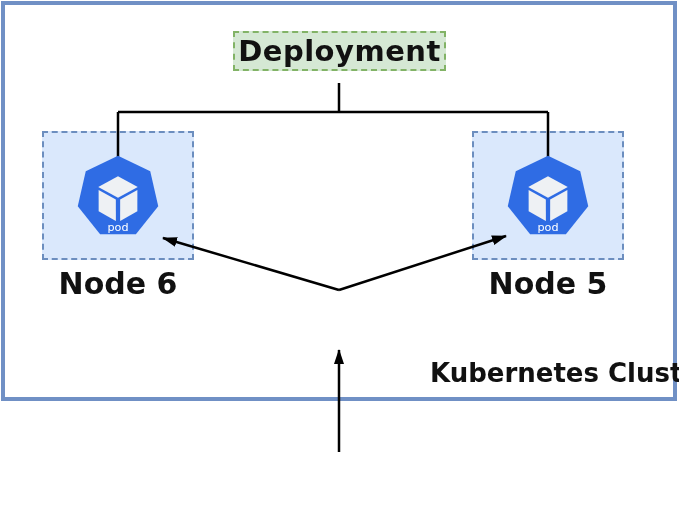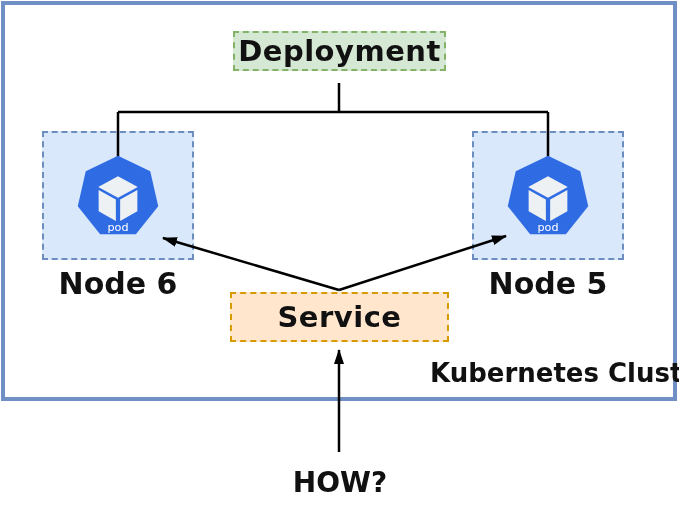--- a/index.html
+++ b/index.html
@@ -113,23 +113,20 @@
 
   <div class="cluster-box"></div>
 
   <div class="node-box n1"></div>
   <div class="node-box n2"></div>
 
   <div class="box deployment-box">
     <span class="box-label">Deployment</span>
   </div>
 
-  <div class="box service-box">
-    <span class="box-label">Service</span>
-  </div>
 
   <svg class="lines-overlay" viewBox="0 0 679 512">
     <defs>
       <marker id="arrowhead" markerUnits="userSpaceOnUse" markerWidth="16" markerHeight="12" refX="14" refY="5" orient="auto">
         <path d="M0 0 L15 5 L0 10 Z" fill="#000000"></path>
       </marker>
     </defs>
     <g stroke="#000000" stroke-width="2.5" fill="none">
       <path d="M339 83 V112"></path>
       <path d="M118 112 H548"></path>
@@ -153,15 +150,14 @@
     <polygon points="50,2 87.5,20.1 96.8,60.7 70.8,93.3 29.2,93.3 3.2,60.7 12.5,20.1" fill="#2f6ce4"></polygon>
     <polygon points="50,26 73,38.5 50,51 27,38.5" fill="#eef1f4"></polygon>
     <polygon points="27.5,42 47.5,53 47.5,78 27.5,66.5" fill="#eef1f4"></polygon>
     <polygon points="72.5,42 52.5,53 52.5,78 72.5,66.5" fill="#eef1f4"></polygon>
     <text x="50" y="89" text-anchor="middle" class="pod-text">pod</text>
   </svg>
 
   <div class="text-label node-label n1">Node 6</div>
   <div class="text-label node-label n2">Node 5</div>
   <div class="text-label cluster-label">Kubernetes Cluster</div>
-  <div class="text-label how-label">HOW?</div>
 
 </div>
 
 </body></html>

